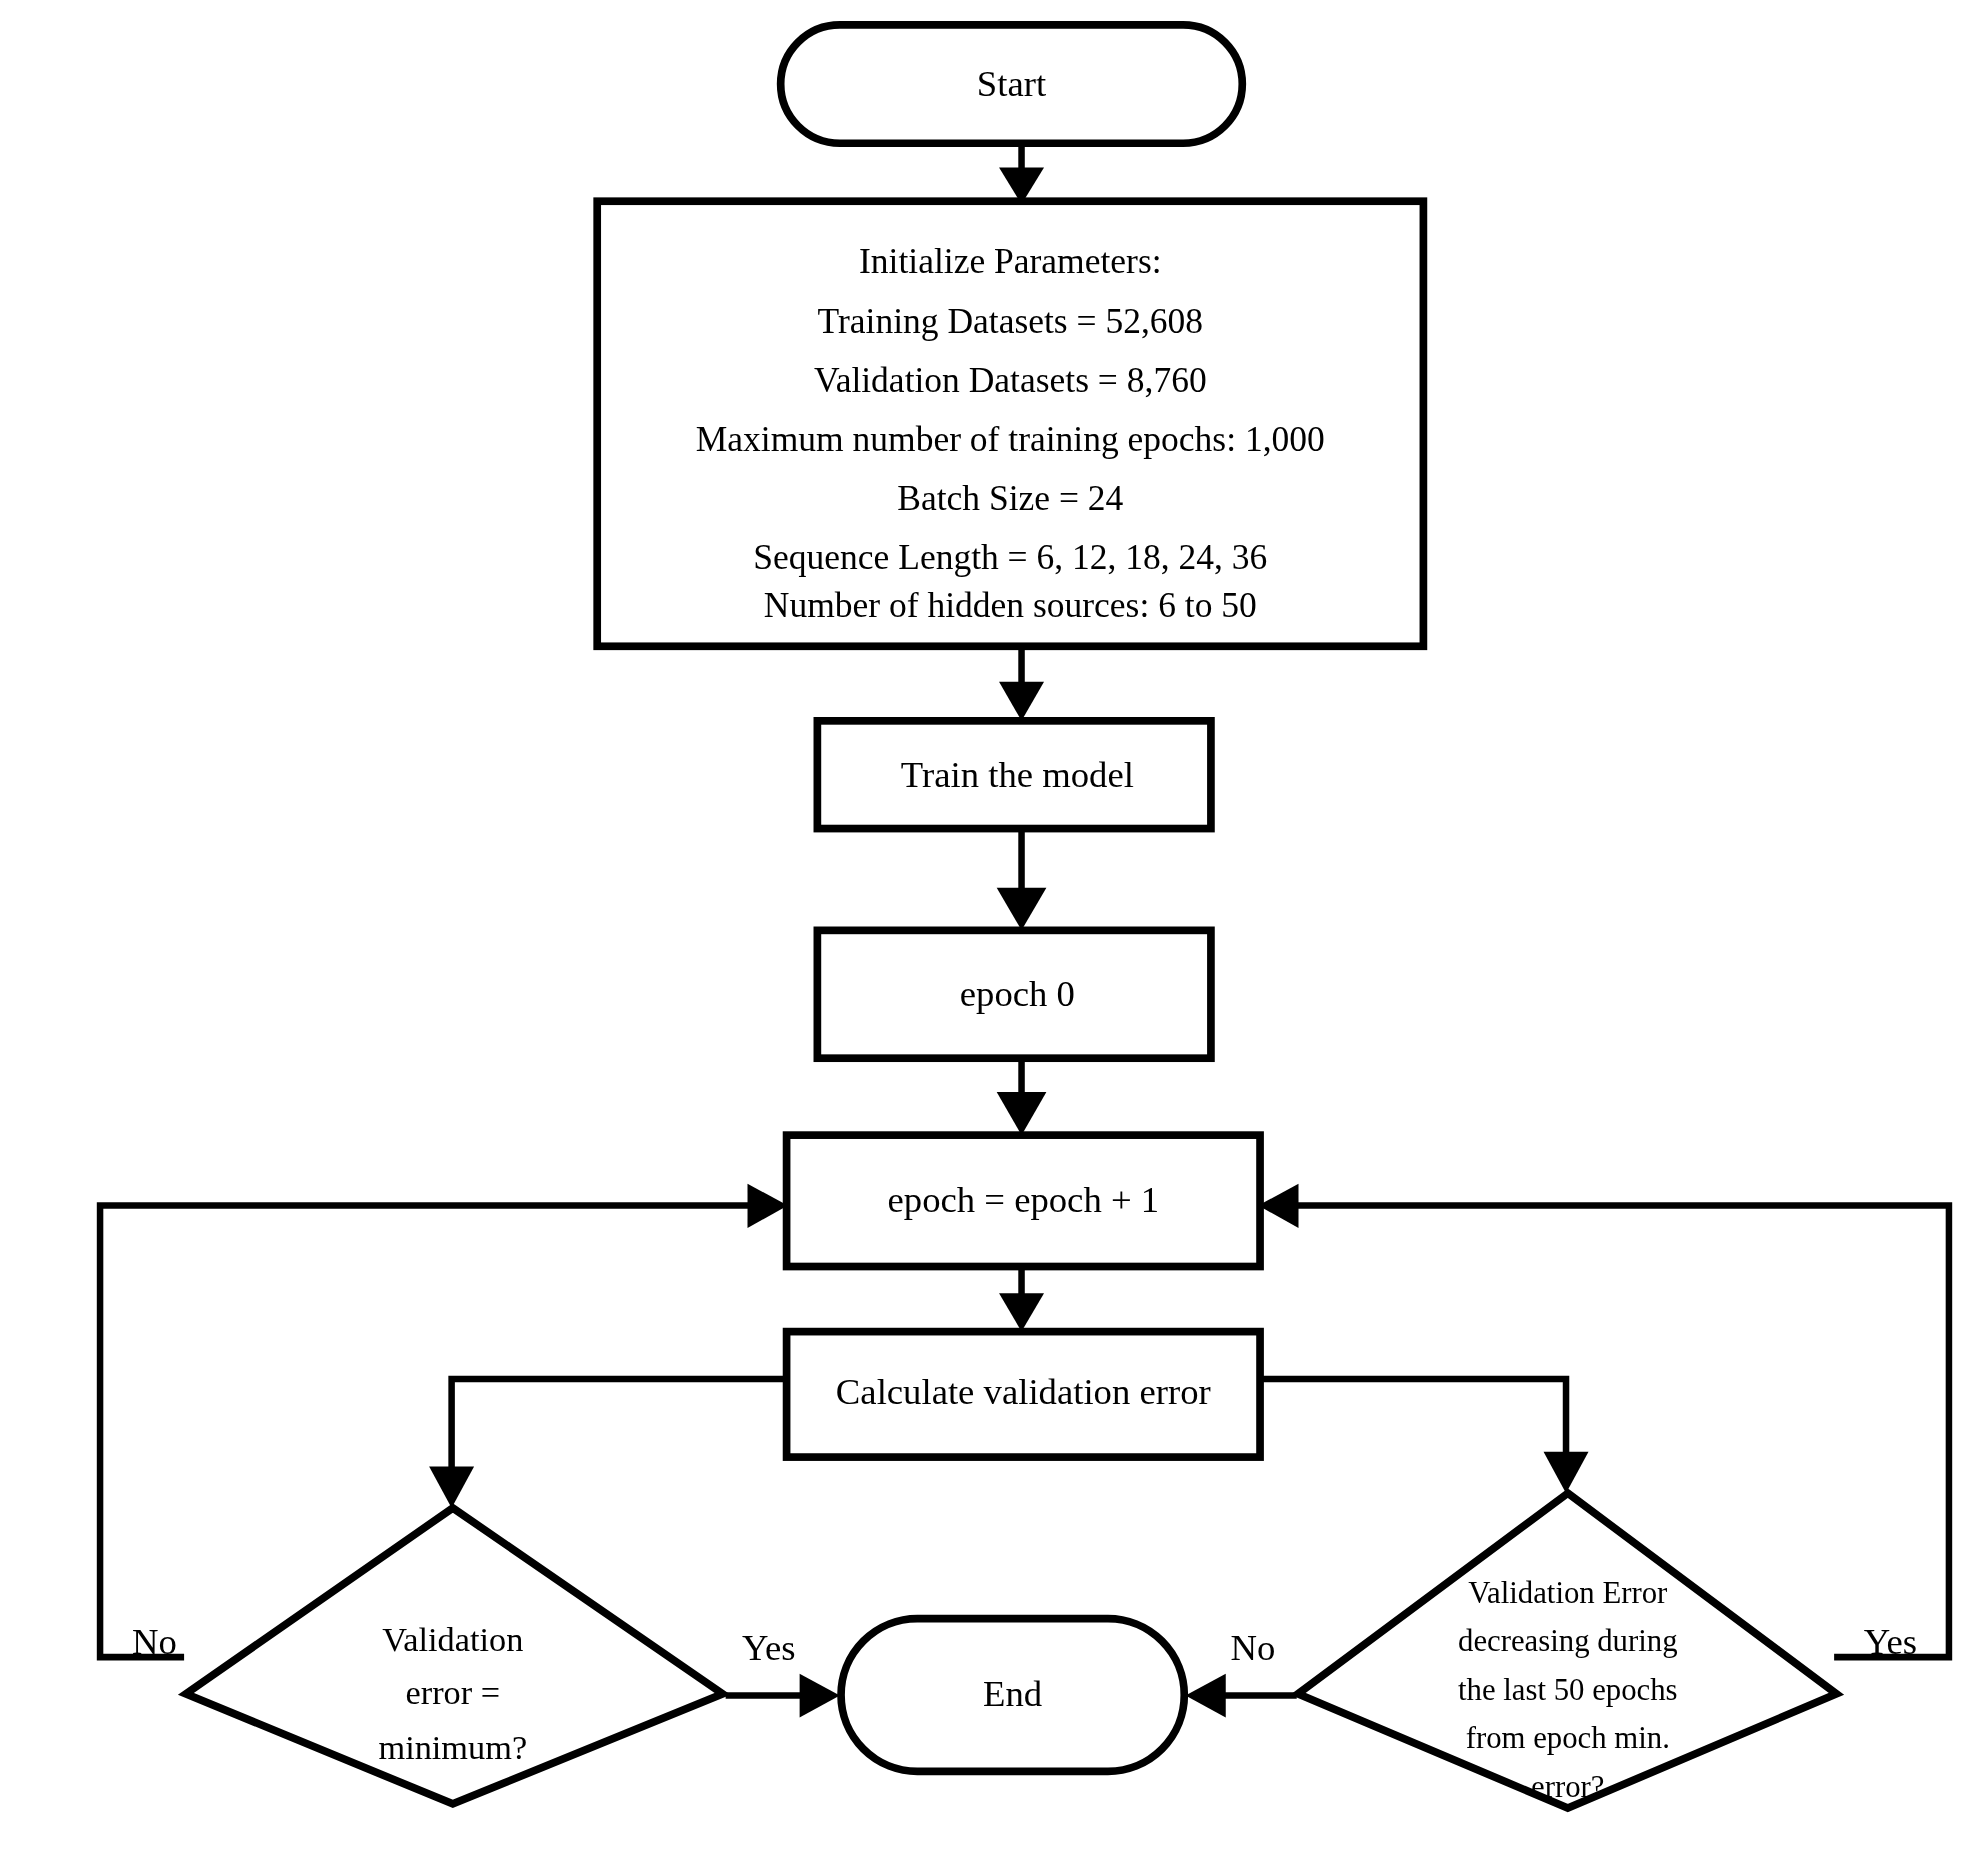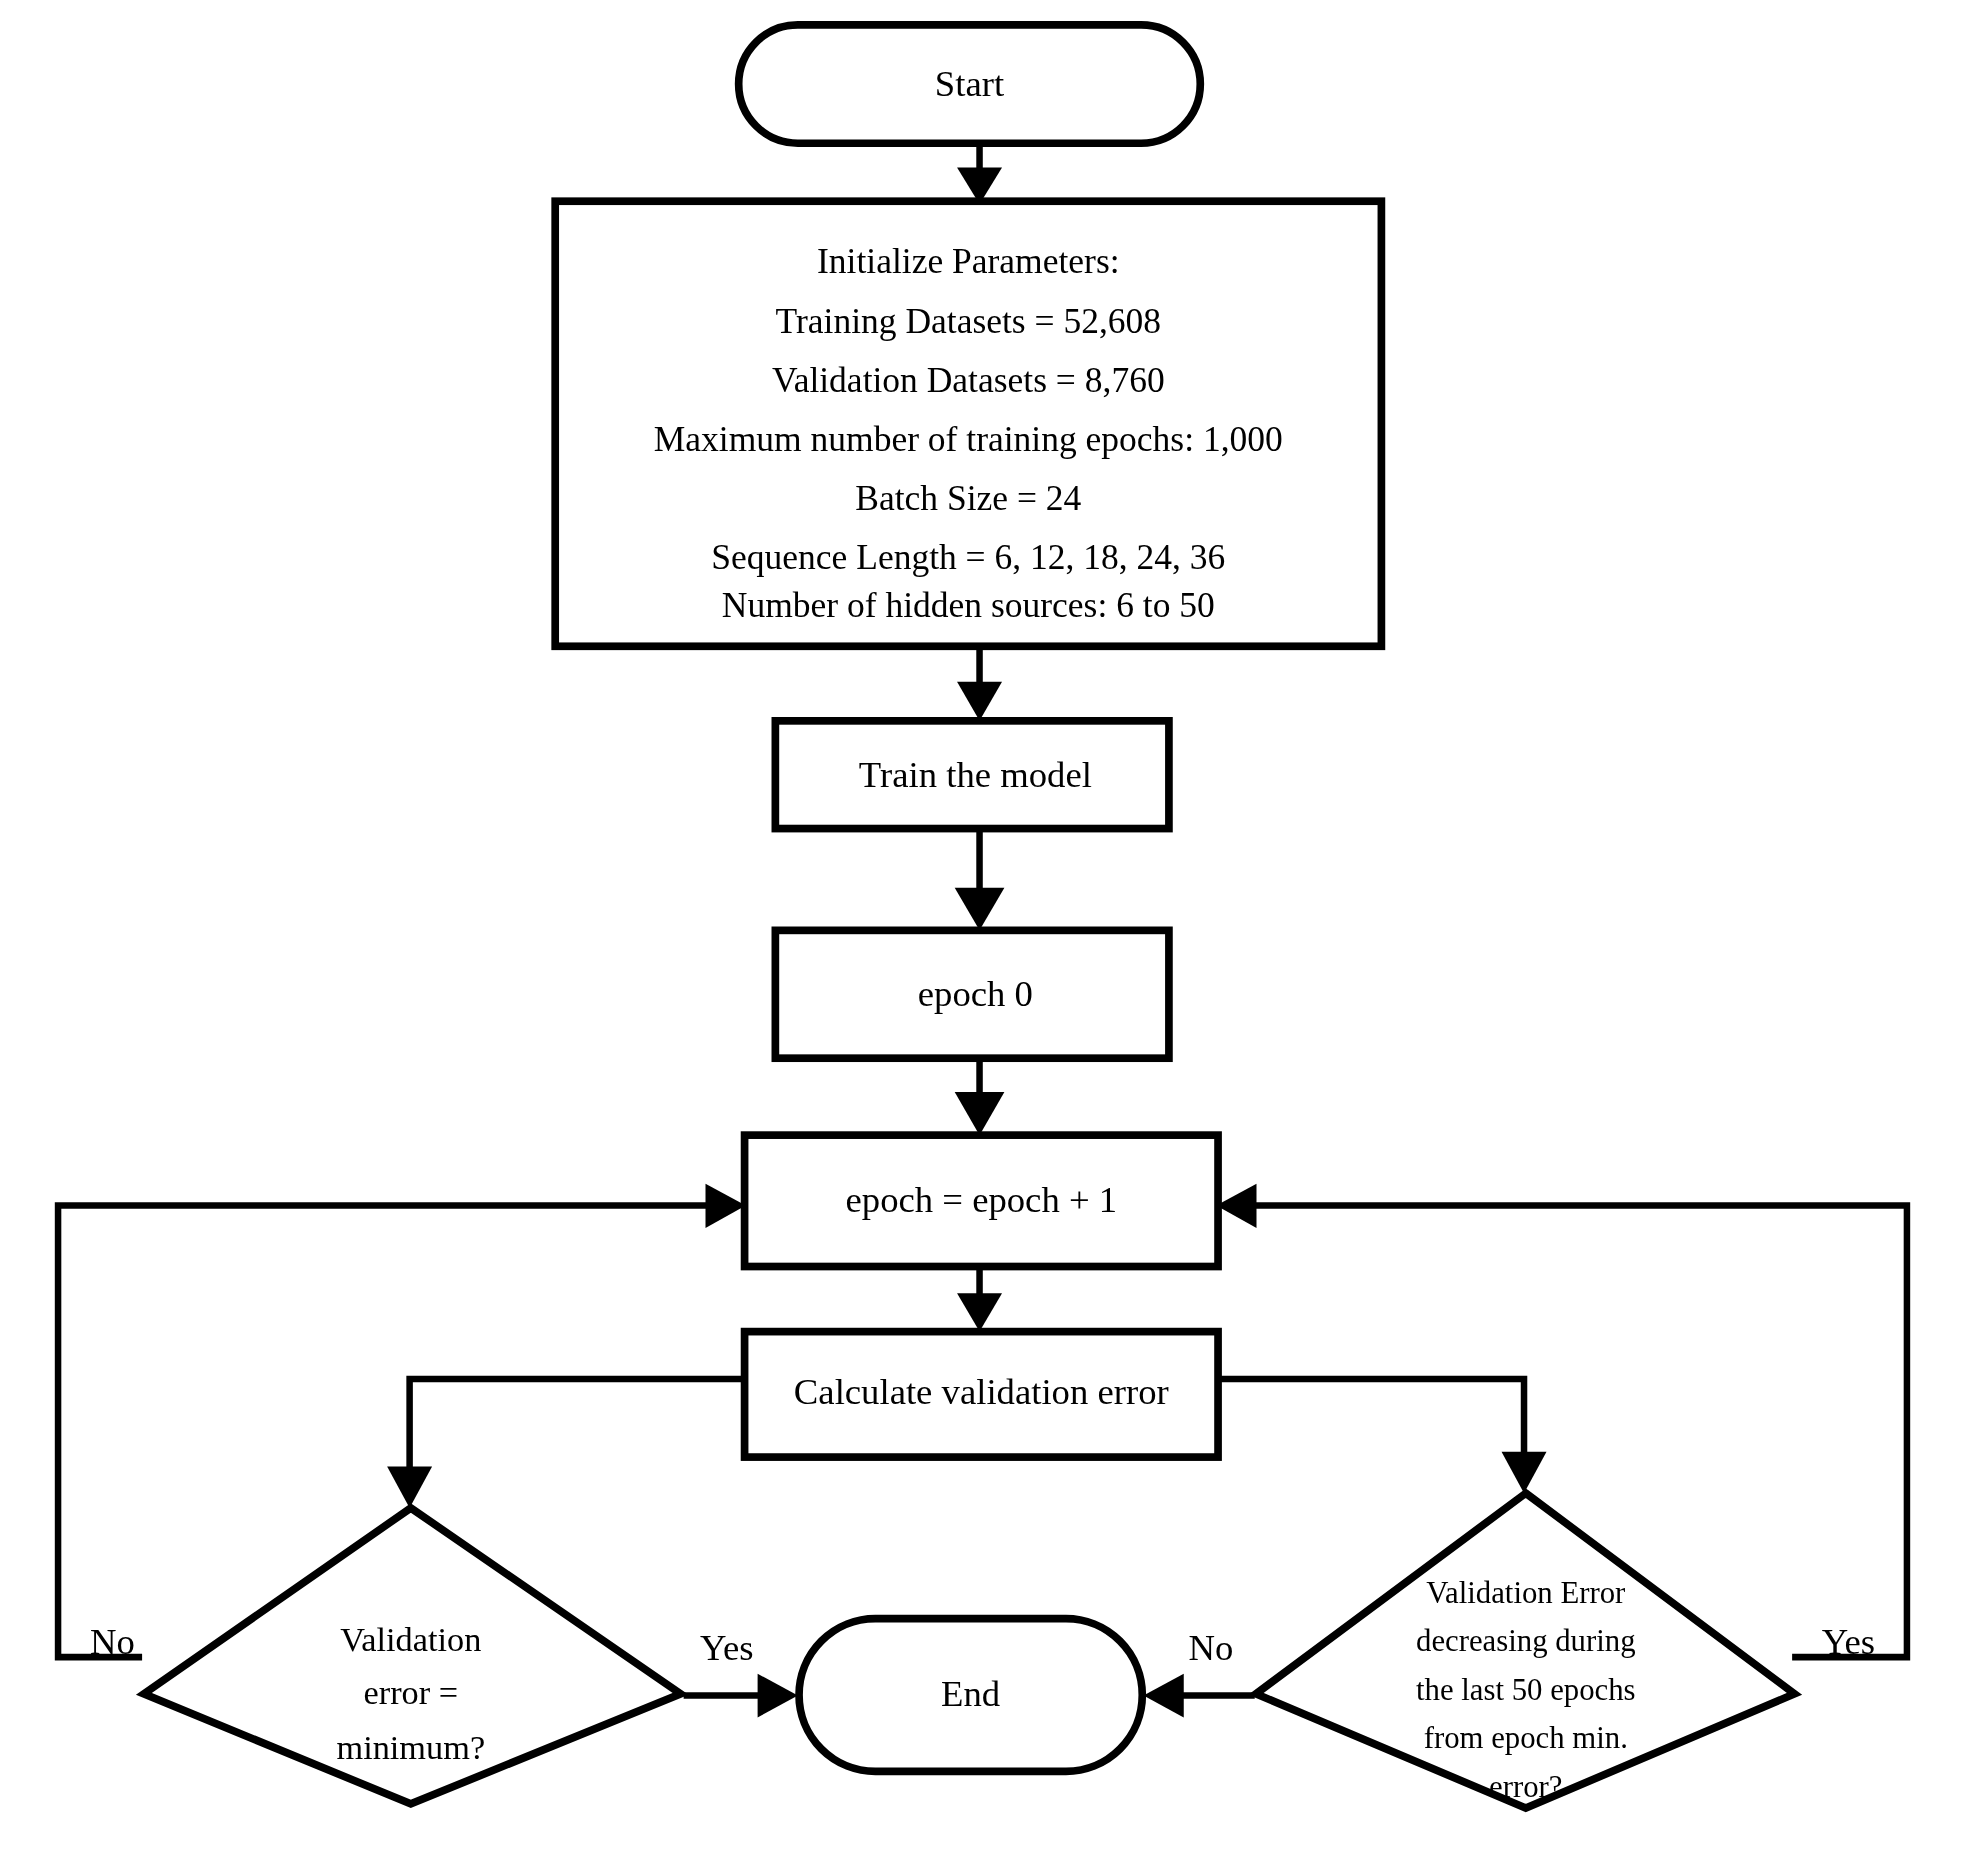--- a/index.html
+++ b/index.html
@@ -10,20 +10,21 @@
   body {
     width: 1965px;
     height: 1869px;
     font-family: "Liberation Serif", serif;
     overflow: hidden;
   }
   #flowchart-root {
     position: relative;
     width: 1827px;
     height: 1869px;
+    margin-left: 42px;
   }
   svg.diagram {
     display: block;
     width: 1965px;
     height: 1869px;
   }
   .node-shape {
     fill: #ffffff;
     stroke: #000000;
     stroke-width: 11;

